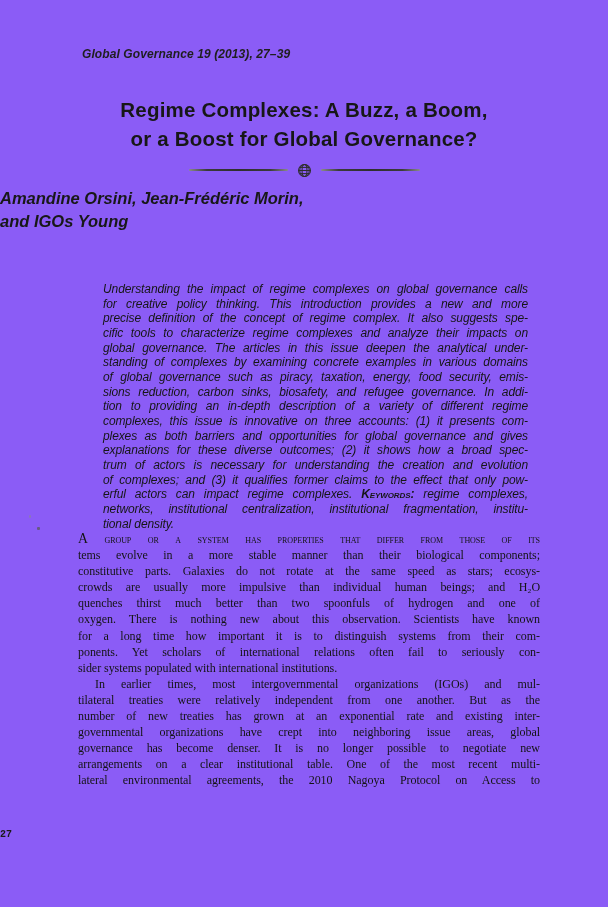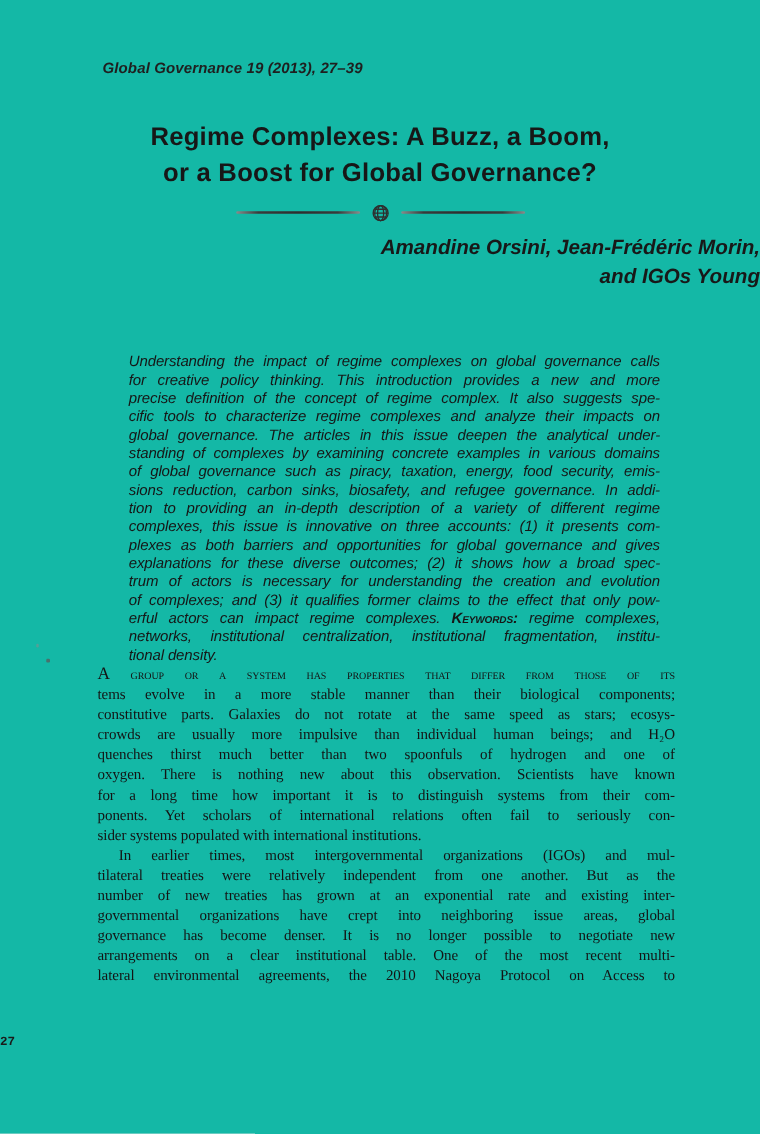--- a/index.html
+++ b/index.html
@@ -1,19 +1,19 @@
 <!DOCTYPE html>
 <html><head>
 <meta charset="utf-8">
 <style>
   html,body{margin:0;padding:0;background:#e8e8e8;}
   .page{
     position:relative;
     width:608px;height:907px;
-    background:#14b8a6;
+    background:#8b5cf6;
     overflow:hidden;
     font-family:"Liberation Sans","DejaVu Sans",sans-serif;
     color:#1c1c1c;
     margin:0 auto;
   }
   .running-head{
     position:absolute;left:82px;top:47px;
     font-style:italic;font-weight:700;font-size:12px;
     letter-spacing:0.1px;color:#1f1f1f;
   }
@@ -28,24 +28,23 @@
     position:absolute;left:0;right:0;top:161px;height:18px;
     display:flex;justify-content:center;align-items:center;gap:9px;
   }
   .rule{
     width:99px;height:2px;border-radius:2px;
     background:linear-gradient(90deg,#8a8a8a,#3a3a3a 18%,#2e2e2e 50%,#3a3a3a 82%,#8a8a8a);
   }
   .globe{display:block;}
   .authors{
     position:absolute;left:0;right:0;top:187px;
-    text-align:right;
+    text-align:left;
     font-style:italic;font-weight:700;font-size:16.5px;line-height:22.5px;
     color:#181818;
-    margin-left:16px;
   }
   .authors .aline{display:block;}
   .abstract{
     position:absolute;left:103px;top:257px;width:425px;
     font-style:italic;font-weight:500;font-size:12px;line-height:14.65px;
     letter-spacing:-0.1px;color:#161616;margin-top:25px;
   }
   .jline{text-align:justify;text-align-last:justify;}
   .lline{text-align:left;text-align-last:left;}
   .kw{font-variant:small-caps;font-weight:700;}

